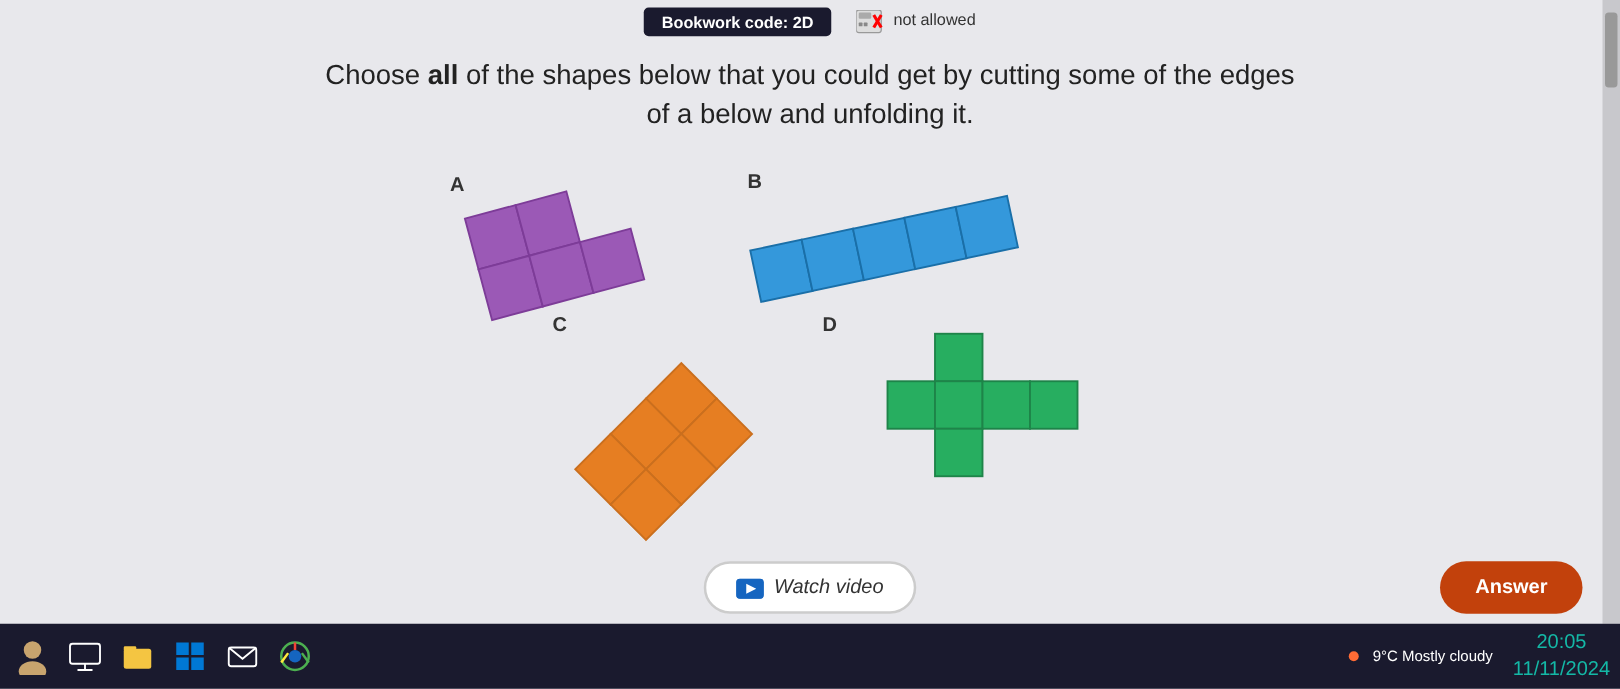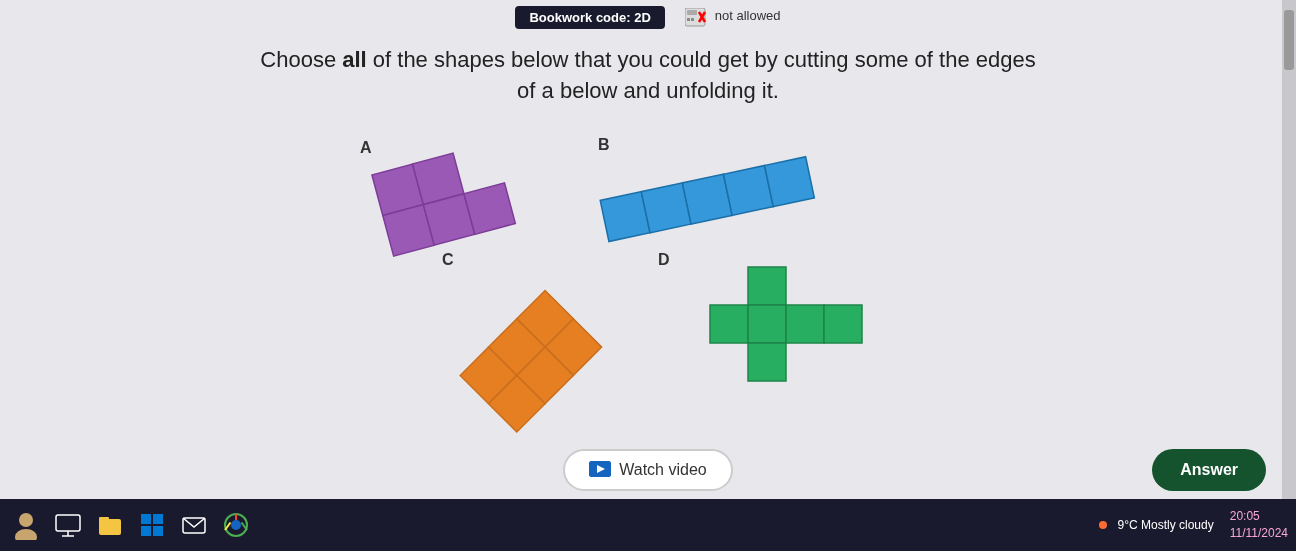--- a/index.html
+++ b/index.html
@@ -87,40 +87,41 @@
 
     .watch-video-btn {
       background: white;
       border: 2px solid #ccc;
       border-radius: 25px;
       padding: 10px 24px;
       font-size: 16px;
       font-weight: 500;
       cursor: pointer;
       display: flex;
-      align-items: flex-start;
+      align-items: flex-end;
       gap: 8px;
       color: #333;
+      font-style: italic;
     }
 
     .watch-video-icon {
       width: 22px;
       height: 16px;
       background: #1565c0;
       border-radius: 3px;
       display: flex;
       align-items: center;
       justify-content: center;
       position: relative;
     }
 
     .answer-btn {
       position: absolute;
       right: 30px;
-      background: #14532d;
+      background: #c2410c;
       color: white;
       border: none;
       border-radius: 25px;
       padding: 12px 28px;
       font-size: 16px;
       font-weight: bold;
       cursor: pointer;
     }
 
     
@@ -158,23 +159,23 @@
 
     .weather-info {
       display: flex;
       align-items: center;
       gap: 6px;
       font-size: 12px;
       color: white;
     }
 
     .time-info {
-      text-align: left;
-      font-size: 12px;
-      color: #f9a8d4;
+      text-align: center;
+      font-size: 16px;
+      color: #14b8a6;
       line-height: 1.4;
     }
 
     .scrollbar {
       position: absolute;
       right: 0;
       top: 0;
       bottom: 52px;
       width: 14px;
       background: #c8c8cc;

